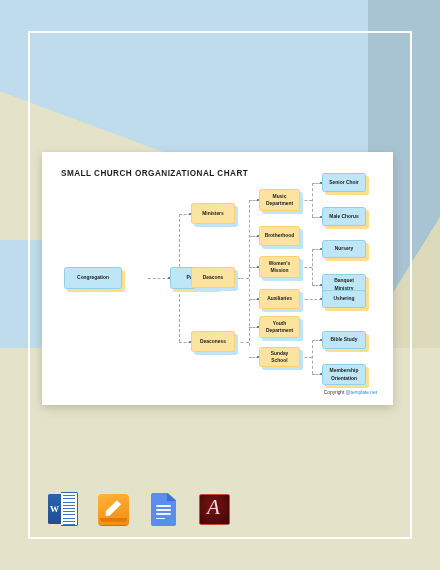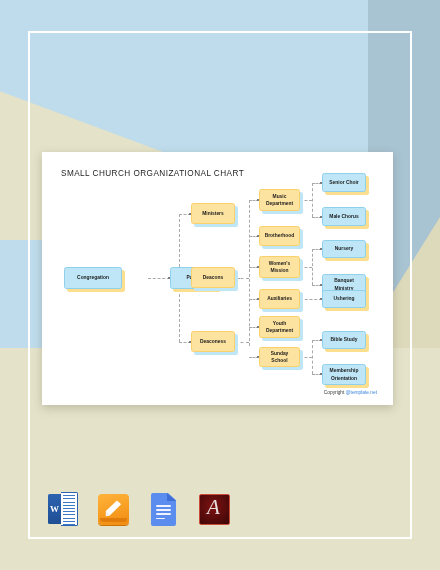--- a/index.html
+++ b/index.html
@@ -45,21 +45,21 @@
   }
 
   
   .doc{
     position:absolute; left:42px; top:152px; width:351px; height:253px;
     background:#ffffff;
     box-shadow:0 3px 9px rgba(90,90,70,.28);
   }
   .doc-title{
     position:absolute; left:19px; top:17px;
-    font-size:8.2px; font-weight:normal; letter-spacing:.45px;
+    font-size:8.2px; font-weight:bold; letter-spacing:.45px;
     color:#1d1d1d; white-space:nowrap;
   }
   .copyright{
     position:absolute; right:16px; bottom:10px;
     font-size:4.8px; color:#3a3a3a; white-space:nowrap;
   }
   .copyright .lnk{ color:#3b86d8; }
 
   
   .chart{ position:absolute; inset:0; }

